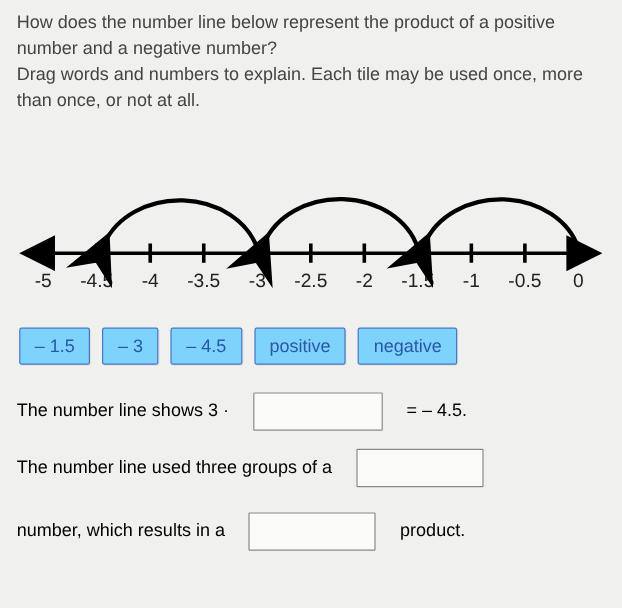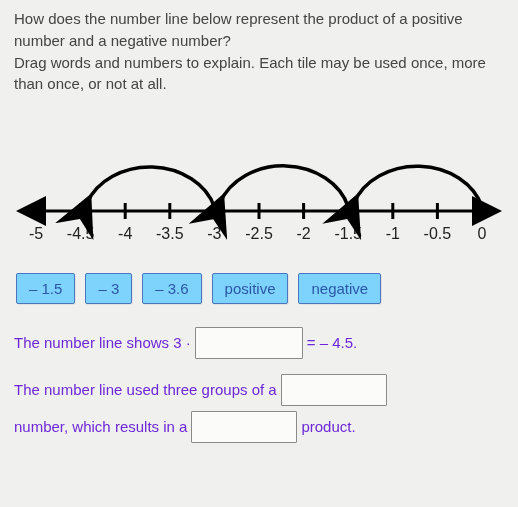--- a/index.html
+++ b/index.html
@@ -34,25 +34,25 @@
     color: #2b57a7;
     padding: 6px 12px;
     border-radius: 2px;
     font-size: 15px;
     cursor: move;
     user-select: none;
     box-shadow: 1px 1px 0 rgba(0,0,0,0.05);
   }
   .sentence {
     font-size: 15px;
-    color: #6d28d9;
+    color: #000000;
     display: flex;
     align-items: center;
     flex-wrap: wrap;
-    gap: 4px;
+    gap: 20px;
     margin-bottom: 14px;
     line-height: 2.2;
   }
   .drop {
     display: inline-block;
     min-width: 108px;
     height: 32px;
     border: 1.5px solid #8a8a88;
     background: #fbfbf9;
     vertical-align: middle;
@@ -117,21 +117,21 @@
 
     <path d="M 334.2 76 A 67 55 0 0 0 206 72" fill="none" stroke="#000" stroke-width="3.5" marker-end="url(#arrHead)"></path>
 
     <path d="M 200.4 76 A 67 55 0 0 0 73 72" fill="none" stroke="#000" stroke-width="3.5" marker-end="url(#arrHead)"></path>
   </svg>
 </div>
 
 <div class="tiles-row">
   <div class="tile">– 1.5</div>
   <div class="tile">– 3</div>
-  <div class="tile">– 3.6</div>
+  <div class="tile">– 4.5</div>
   <div class="tile">positive</div>
   <div class="tile">negative</div>
 </div>
 
 <div class="sentence">
   <span class="static-text">The number line shows 3 ·</span>
   <span class="drop"></span>
   <span class="static-text">= – 4.5.</span>
 </div>
 

